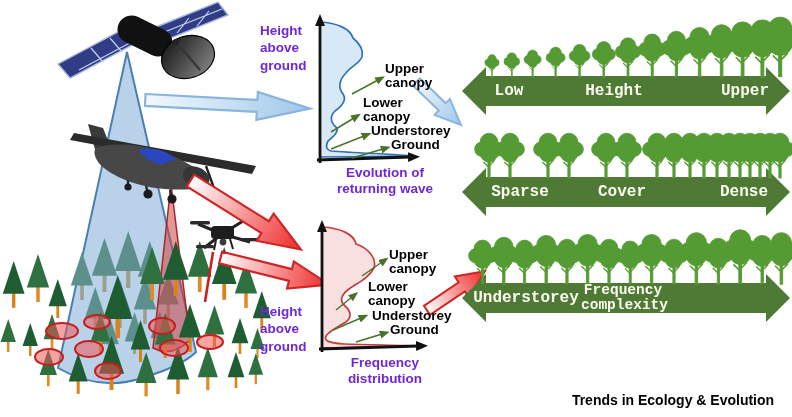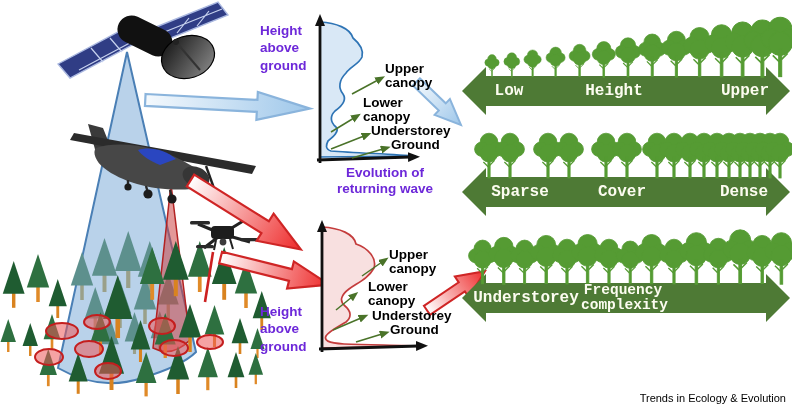--- a/index.html
+++ b/index.html
@@ -5,21 +5,21 @@
   html,body{margin:0;padding:0;background:#fff;}
   #fig{position:relative;width:792px;height:417px;background:#ffffff;overflow:hidden;
        font-family:"Liberation Sans",sans-serif;}
   #art{position:absolute;left:0;top:0;}
   .lbl{position:absolute;font-weight:bold;color:#6d28d9;line-height:1.28;font-size:13.5px;}
   .ctr{text-align:center;line-height:1.15;}
   .ann{position:absolute;font-weight:bold;color:#000000;line-height:1.02;font-size:13.5px;}
   .bar-word{position:absolute;font-family:Liberation Mono, monospace;font-weight:bold;
             color:#fcfcf0;font-size:16px;text-align:center;line-height:1.02;}
   .bar-word.small{font-size:14.5px;}
-  .journal{position:absolute;font-weight:normal;color:#000;font-size:11px;text-align:right;}
+  .journal{position:absolute;font-weight:bold;color:#000;font-size:14px;text-align:center;}
 </style>
 </head>
 <body>
 
 <div id="fig">
 
 <svg id="art" width="792" height="417" viewBox="0 0 792 417">
   <defs>
     <linearGradient id="gBlue" x1="0" y1="0" x2="1" y2="0">
       <stop offset="0" stop-color="#f4f9fd"></stop>
@@ -252,20 +252,21 @@
 </svg>
 
 <div class="lbl" style="left:260px;top:22px;width:58px">Height above ground</div>
 <div class="lbl ctr" style="left:330px;top:165px;width:110px">Evolution of returning wave</div>
 <div class="ann" style="left:385px;top:62px;width:54px">Upper canopy</div>
 <div class="ann" style="left:363px;top:96px;width:54px">Lower canopy</div>
 <div class="ann" style="left:371px;top:124px;width:92px">Understorey</div>
 <div class="ann" style="left:391px;top:138px;width:64px">Ground</div>
 
 <div class="lbl" style="left:260px;top:303px;width:58px">Height above ground</div>
+<div class="lbl ctr" style="left:330px;top:355px;width:110px">Frequency distribution</div>
 <div class="ann" style="left:389px;top:248px;width:54px">Upper canopy</div>
 <div class="ann" style="left:368px;top:280px;width:54px">Lower canopy</div>
 <div class="ann" style="left:372px;top:309px;width:92px">Understorey</div>
 <div class="ann" style="left:390px;top:323px;width:64px">Ground</div>
 
 <div class="bar-word" style="left:479px;top:83px;width:60px">Low</div>
 <div class="bar-word" style="left:582px;top:83px;width:64px">Height</div>
 <div class="bar-word" style="left:713px;top:83px;width:64px">Upper</div>
 
 <div class="bar-word" style="left:488px;top:184px;width:64px">Sparse</div>

